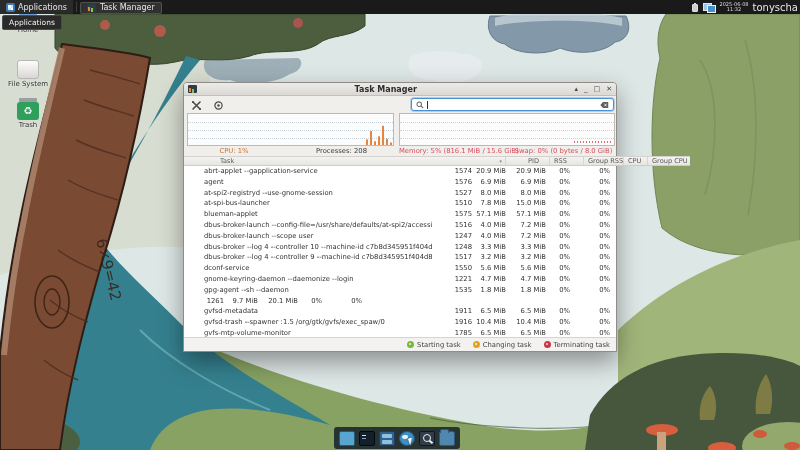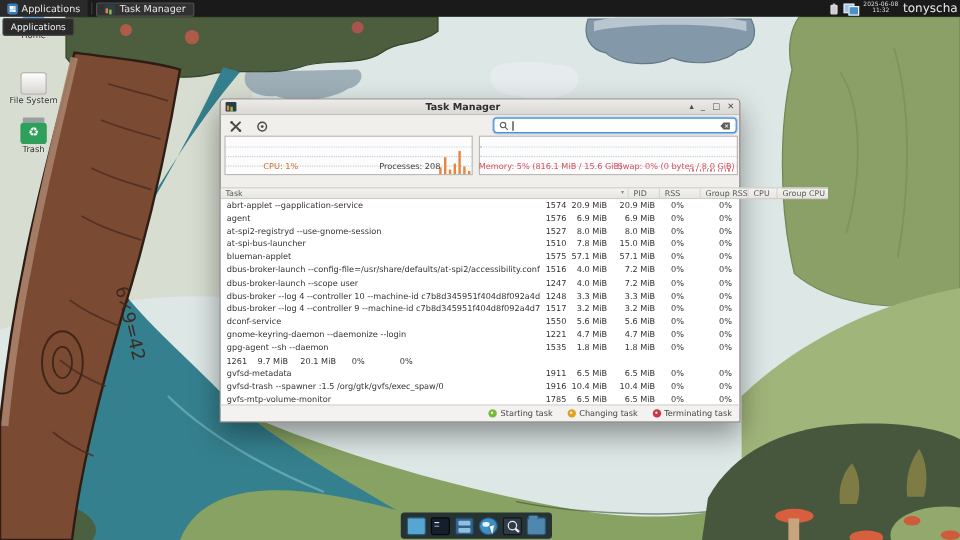--- a/index.html
+++ b/index.html
@@ -66,40 +66,40 @@
     border:1px solid #4a90d9;box-shadow:0 0 0 1px rgba(74,144,217,.35);border-radius:3px;
     display:flex;align-items:center;padding:0 4px;gap:3px;}
   .caret{width:1px;height:8px;background:#333;}
   .search .spacer{flex:1;}
 
   .graph{position:absolute;top:30px;height:33px;background:#fcfcfc;border:1px solid #bcbab7;}
   .graph .grid{position:absolute;left:0;right:0;height:0;border-top:1px dotted #c6d2dc;}
   .memline{position:absolute;right:2px;bottom:2px;width:38px;height:2px;
     background:repeating-linear-gradient(90deg,#e06c75 0 1px,transparent 1px 3px);}
 
-  .stats{position:absolute;left:0;top:51px;width:434px;height:10px;display:flex;font-size:6.8px;line-height:10px;white-space:nowrap;}
+  .stats{position:absolute;left:0;top:63px;width:434px;height:10px;display:flex;font-size:6.8px;line-height:10px;white-space:nowrap;}
   .stats span{text-align:center;overflow:visible;}
   .st-cpu{width:100px;color:#c9712e;}
   .st-proc{width:115px;color:#3c3c3c;}
   .st-mem{width:110px;color:#d5505e;}
   .st-swap{width:109px;color:#d5505e;}
 
   .thead{position:absolute;left:0;top:73px;width:506px;height:10px;display:flex;
     background:linear-gradient(#f4f3f1,#e7e5e2);border-top:1px solid #d3d1ce;border-bottom:1px solid #cfccc9;
-    font-size:6.6px;line-height:9px;color:#5a5a5a;}
+    font-size:6.6px;line-height:9px;color:#5a5a5a;padding-left:32px;}
   .thead .hc{border-right:1px solid #d8d6d3;padding-left:4px;white-space:nowrap;overflow:hidden;}
   .thead .hc:last-child{border-right:none;}
   .sortmark{float:right;color:#8a8a8a;font-size:5px;padding-right:3px;}
 
   .rows{position:absolute;left:0;top:83px;width:432px;height:173px;background:#fff;overflow:hidden;}
   .trow{display:flex;height:10.8px;line-height:10.8px;font-size:6.8px;color:#333;white-space:nowrap;}
   .c{overflow:hidden;}
   .hc.c0,.c.c0{flex:1;}
-  .c.c0{padding-left:5px;}
-  .hc.c1,.c.c1{width:26px;}
+  .c.c0{padding-left:20px;}
+  .hc.c1,.c.c1{width:26px;margin-left:18px;}
   .hc.c2,.c.c2{width:34px;}
   .hc.c3,.c.c3{width:40px;}
   .hc.c4,.c.c4{width:24px;}
   .hc.c5,.c.c5{width:42px;}
   .c.c1,.c.c2,.c.c3,.c.c4{text-align:right;padding-right:4px;}
   .c.c5{text-align:right;padding-right:6px;}
 
   .statusbar{position:absolute;left:0;bottom:0;width:432px;height:14px;background:#f3f2f0;border-top:1px solid #d6d4d1;
     display:flex;align-items:center;justify-content:flex-end;gap:12px;padding-right:6px;font-size:6.8px;color:#444;}
   .leg{display:flex;align-items:center;gap:3px;}

